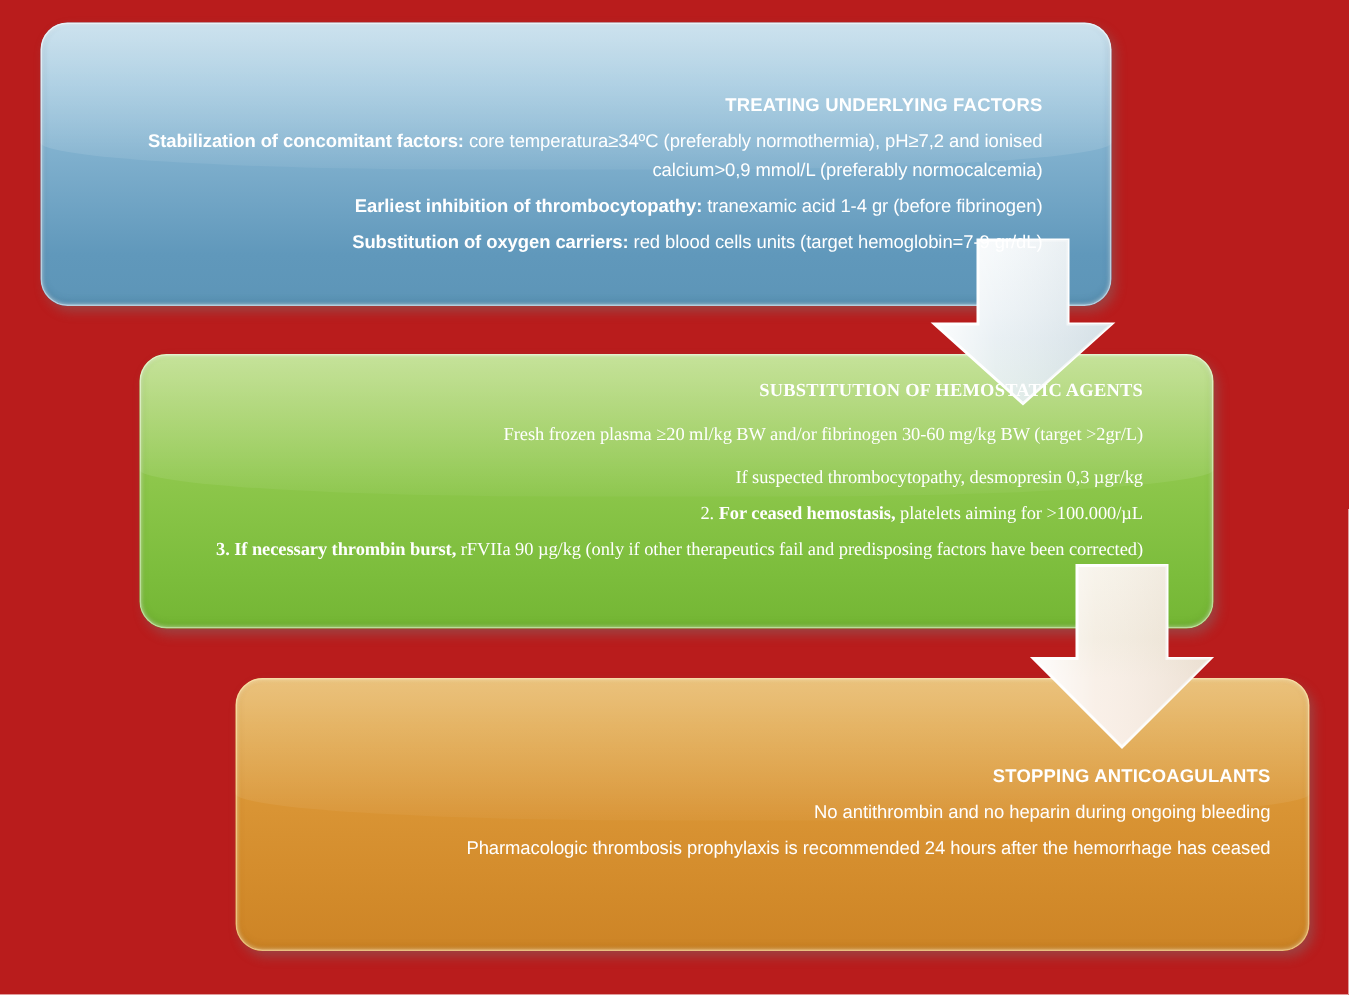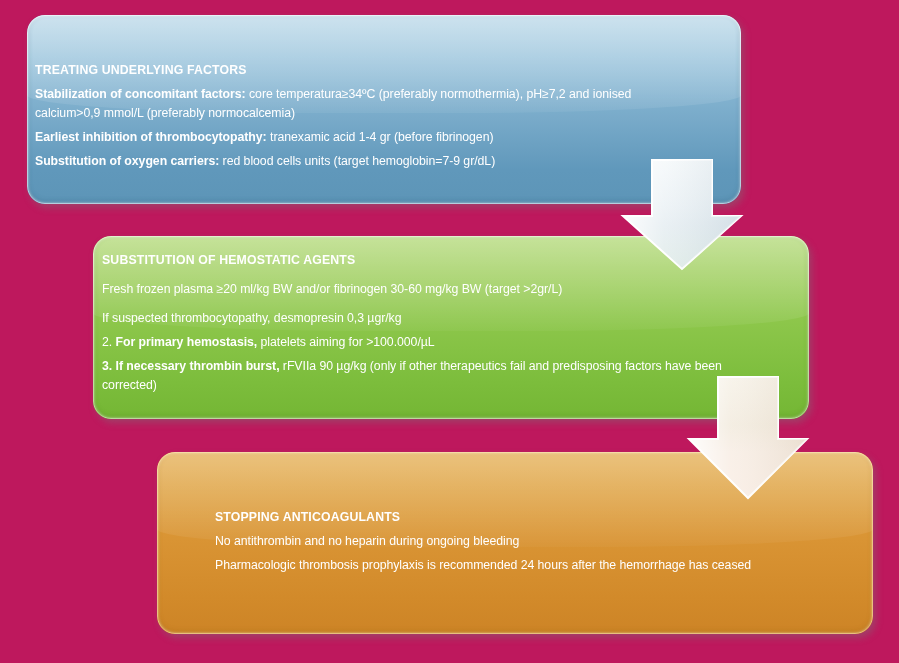--- a/index.html
+++ b/index.html
@@ -13,21 +13,22 @@
     position: relative;
     overflow: hidden;
     font-family: "Liberation Sans", "DejaVu Sans", sans-serif;
   }
 
   #stage {
     position: absolute;
     left: 0; top: 0;
     width: 899px;
     height: 663px;
-    background: #be185d;
+    background: #b91c1c;
+    text-align: right;
   }
 
   
   .panel {
     position: absolute;
     box-sizing: border-box;
     border-radius: 18px;
     box-shadow: 3px 4px 7px rgba(120,120,120,0.40);
     overflow: hidden;
   }
@@ -112,22 +113,22 @@
     font-weight: bold;
     font-size: 12.3px;
     letter-spacing: 0.15px;
     line-height: 19px;
     white-space: nowrap;
   }
   .lbl { font-weight: bold; }
   .gap { height: 5px; }
 
   .text-blue   { left: 35px;  top: 61px;  width: 660px; }
-  .text-green  { left: 102px; top: 251px; width: 660px; }
-  .text-orange { left: 167px; top: 508px; width: 680px; margin-left: 48px; }
+  .text-green  { left: 102px; top: 251px; width: 660px; font-family: Liberation Serif, serif; }
+  .text-orange { left: 167px; top: 508px; width: 680px; }
 
   
   .arrow {
     position: absolute;
     z-index: 4;
   }
   .arrow svg { display: block; overflow: visible; }
 
   #arrow-1 { left: 620px; top: 158px; }
   #arrow-2 { left: 686px; top: 375px; }
@@ -181,21 +182,21 @@
 
   <div class="textblock text-green">
     <div class="hdr">SUBSTITUTION OF HEMOSTATIC AGENTS</div>
     <div class="gap"></div>
     <div class="gap"></div>
     <div class="line">Fresh frozen plasma ≥20 ml/kg BW and/or fibrinogen 30-60 mg/kg BW (target &gt;2gr/L)</div>
     <div class="gap"></div>
     <div class="gap"></div>
     <div class="line">If suspected thrombocytopathy, desmopresin 0,3 µgr/kg</div>
     <div class="gap"></div>
-    <div class="line"><span>2. </span><span class="lbl">For primary hemostasis,</span><span> platelets aiming for &gt;100.000/µL</span></div>
+    <div class="line"><span>2. </span><span class="lbl">For ceased hemostasis,</span><span> platelets aiming for &gt;100.000/µL</span></div>
     <div class="gap"></div>
     <div class="line wrapline"><span class="lbl">3. </span><span class="lbl">If necessary thrombin burst,</span><span> rFVIIa 90 µg/kg (only if other therapeutics fail and predisposing factors have been corrected)</span></div>
   </div>
 
   <div class="arrow" id="arrow-2">
     <svg width="124" height="126" viewBox="0 0 124 126">
       <defs>
         <linearGradient id="ag2" x1="0" y1="0" x2="0" y2="1">
           <stop offset="0%" stop-color="#f6f1e6"></stop>
           <stop offset="40%" stop-color="#f1e9db"></stop>

